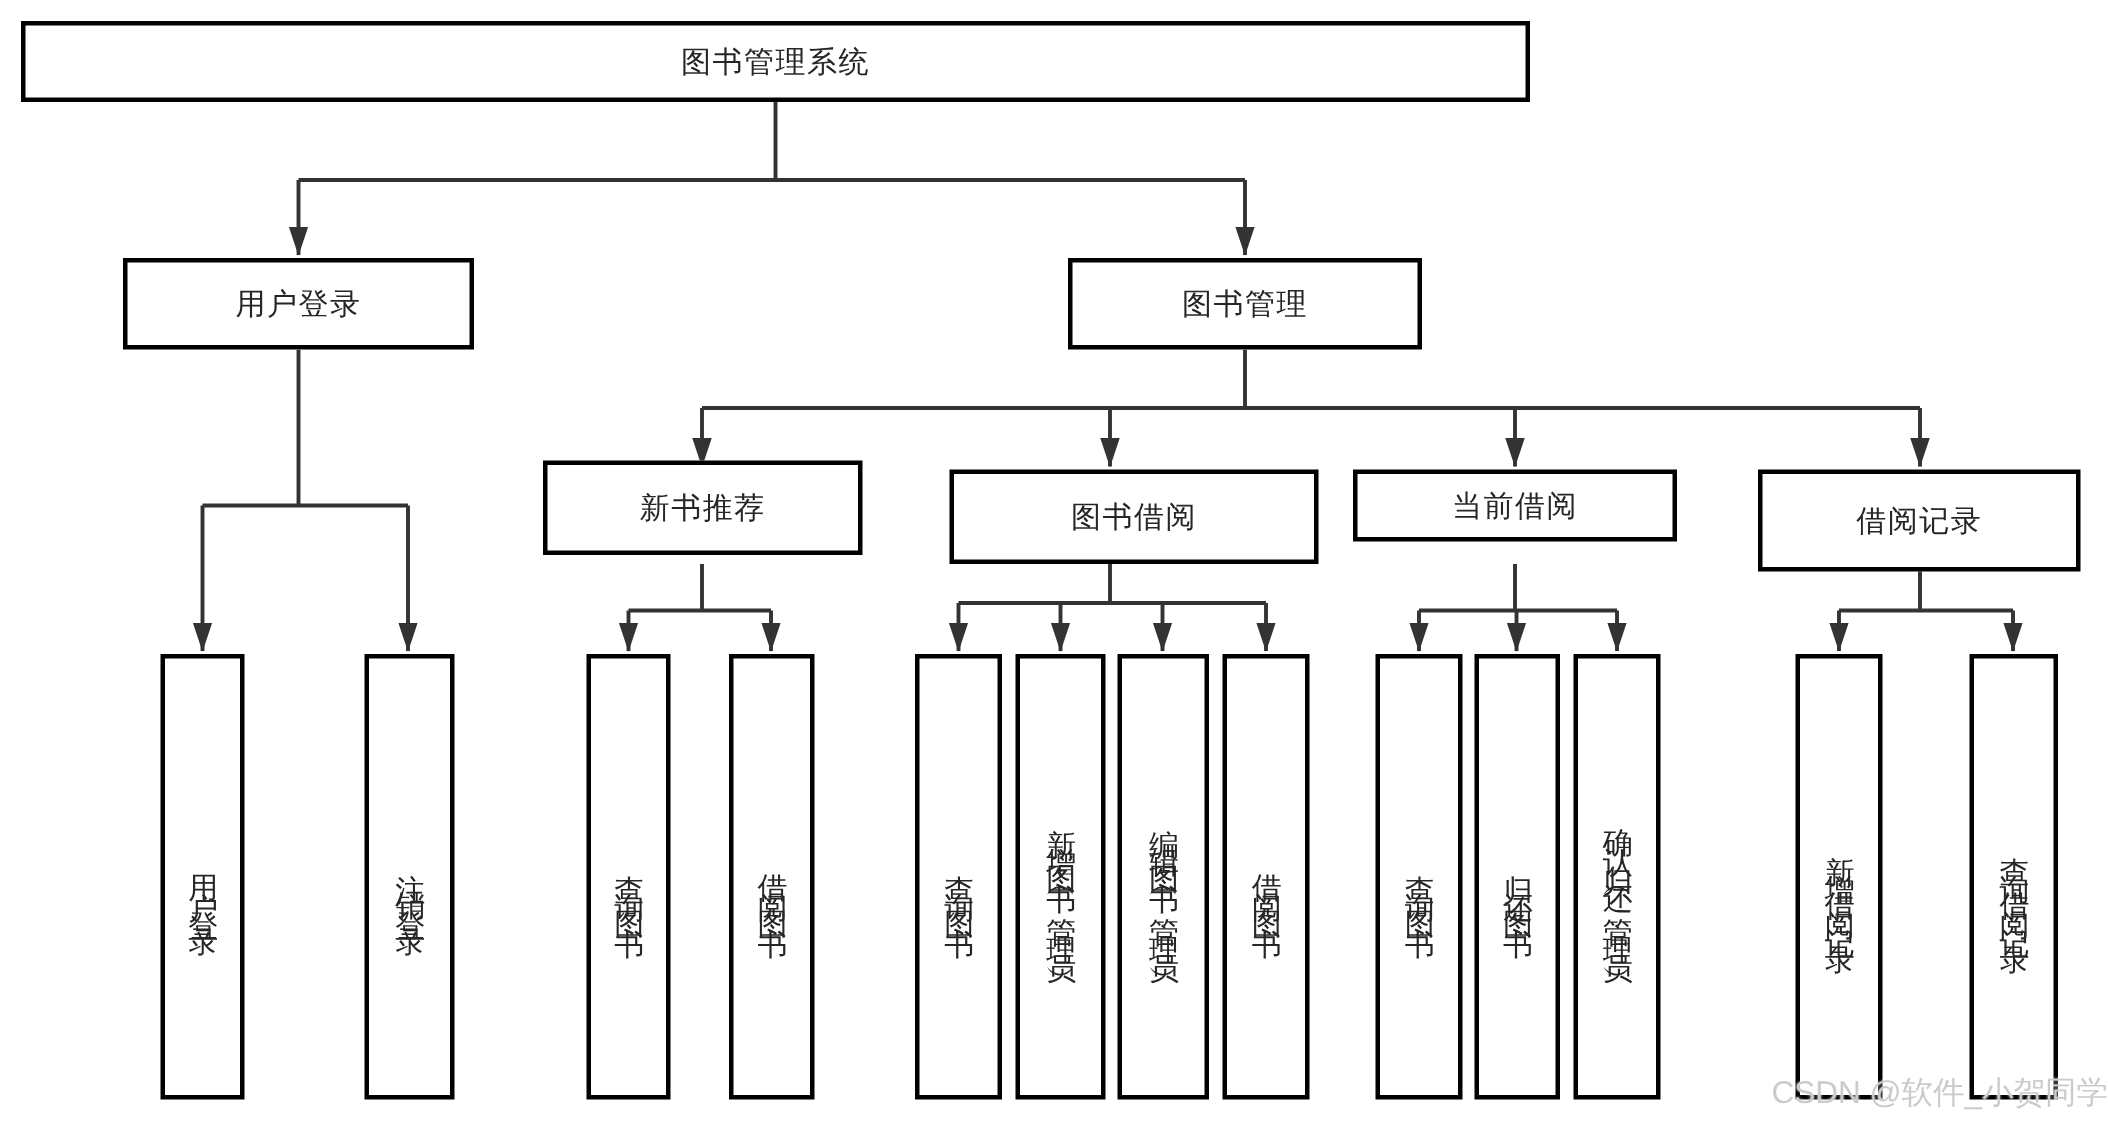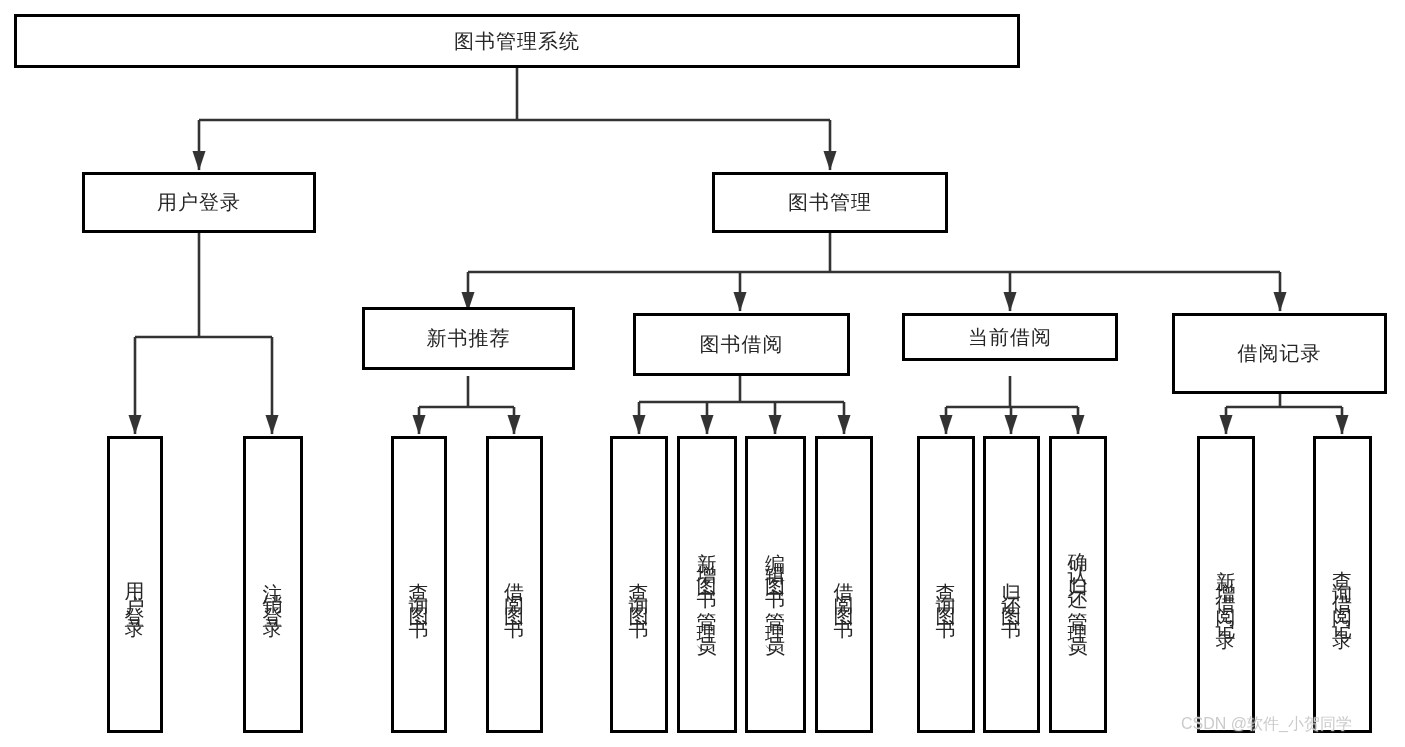--- a/index.html
+++ b/index.html
@@ -40,21 +40,21 @@
     line-height: 1;
     letter-spacing: 12px;
     margin-top: 12px; 
     color: #262626;
   }
   #watermark {
     position: absolute;
     left: 1181px;
     top: 714px;
     z-index: 3;
-    font-size: 16px;
+    font-size: 21px;
     color: #cbcbcb;
     text-shadow: 0 0 2px #ffffff;
     white-space: nowrap;
   }
 </style>
 </head>
 <body>
 
 <div id="canvas">
 
@@ -129,27 +129,27 @@
   <div class="hbox" style="left:82px;top:172px;width:234px;height:61px">
     <span>用户登录</span>
   </div>
   <div class="hbox" style="left:712px;top:172px;width:236px;height:61px">
     <span>图书管理</span>
   </div>
 
   <div class="hbox" style="left:362px;top:307px;width:213px;height:63px">
     <span>新书推荐</span>
   </div>
-  <div class="hbox" style="left:633px;top:313px;width:217px;height:63px">
+  <div class="hbox" style="left:633px;top:313px;width:246px;height:63px">
     <span>图书借阅</span>
   </div>
   <div class="hbox" style="left:902px;top:313px;width:216px;height:48px">
     <span>当前借阅</span>
   </div>
-  <div class="hbox" style="left:1172px;top:313px;width:215px;height:81px">
+  <div class="hbox" style="left:1172px;top:313px;width:215px;height:68px">
     <span>借阅记录</span>
   </div>
 
   <div class="vbox" style="left:107px;width:56px">
     <span>用户登录</span>
   </div>
   <div class="vbox" style="left:243px;width:60px">
     <span>注销登录</span>
   </div>
 

